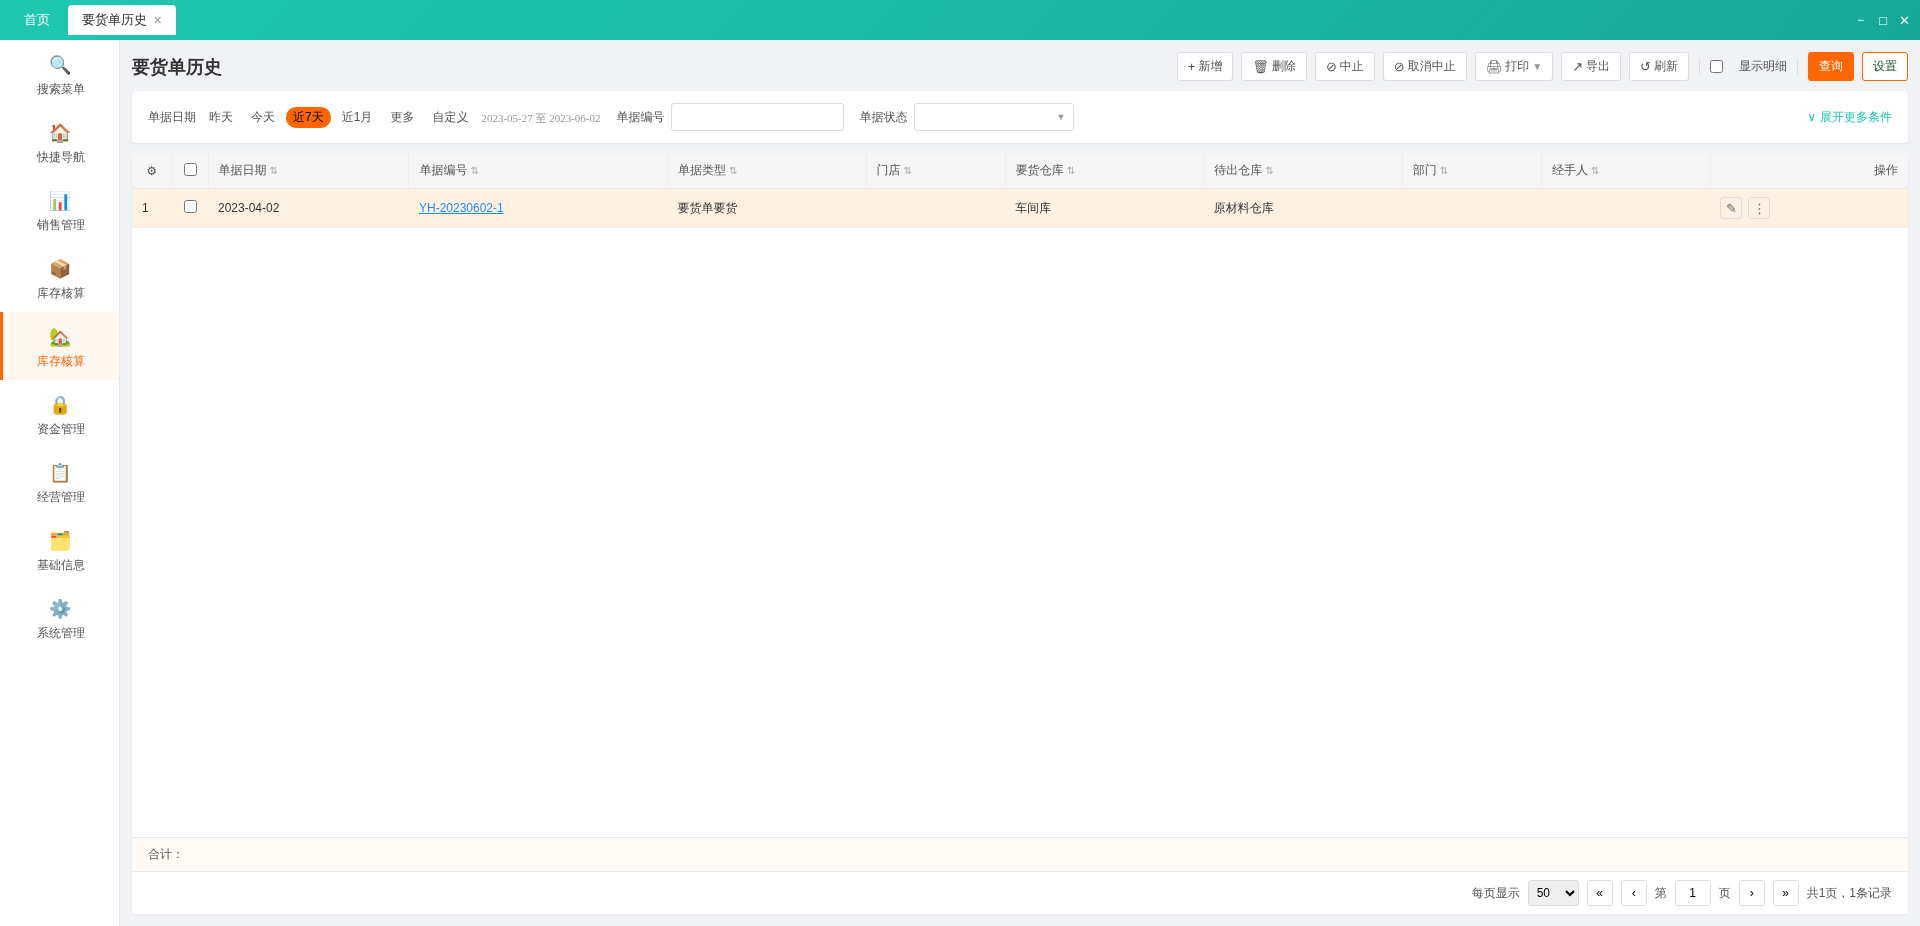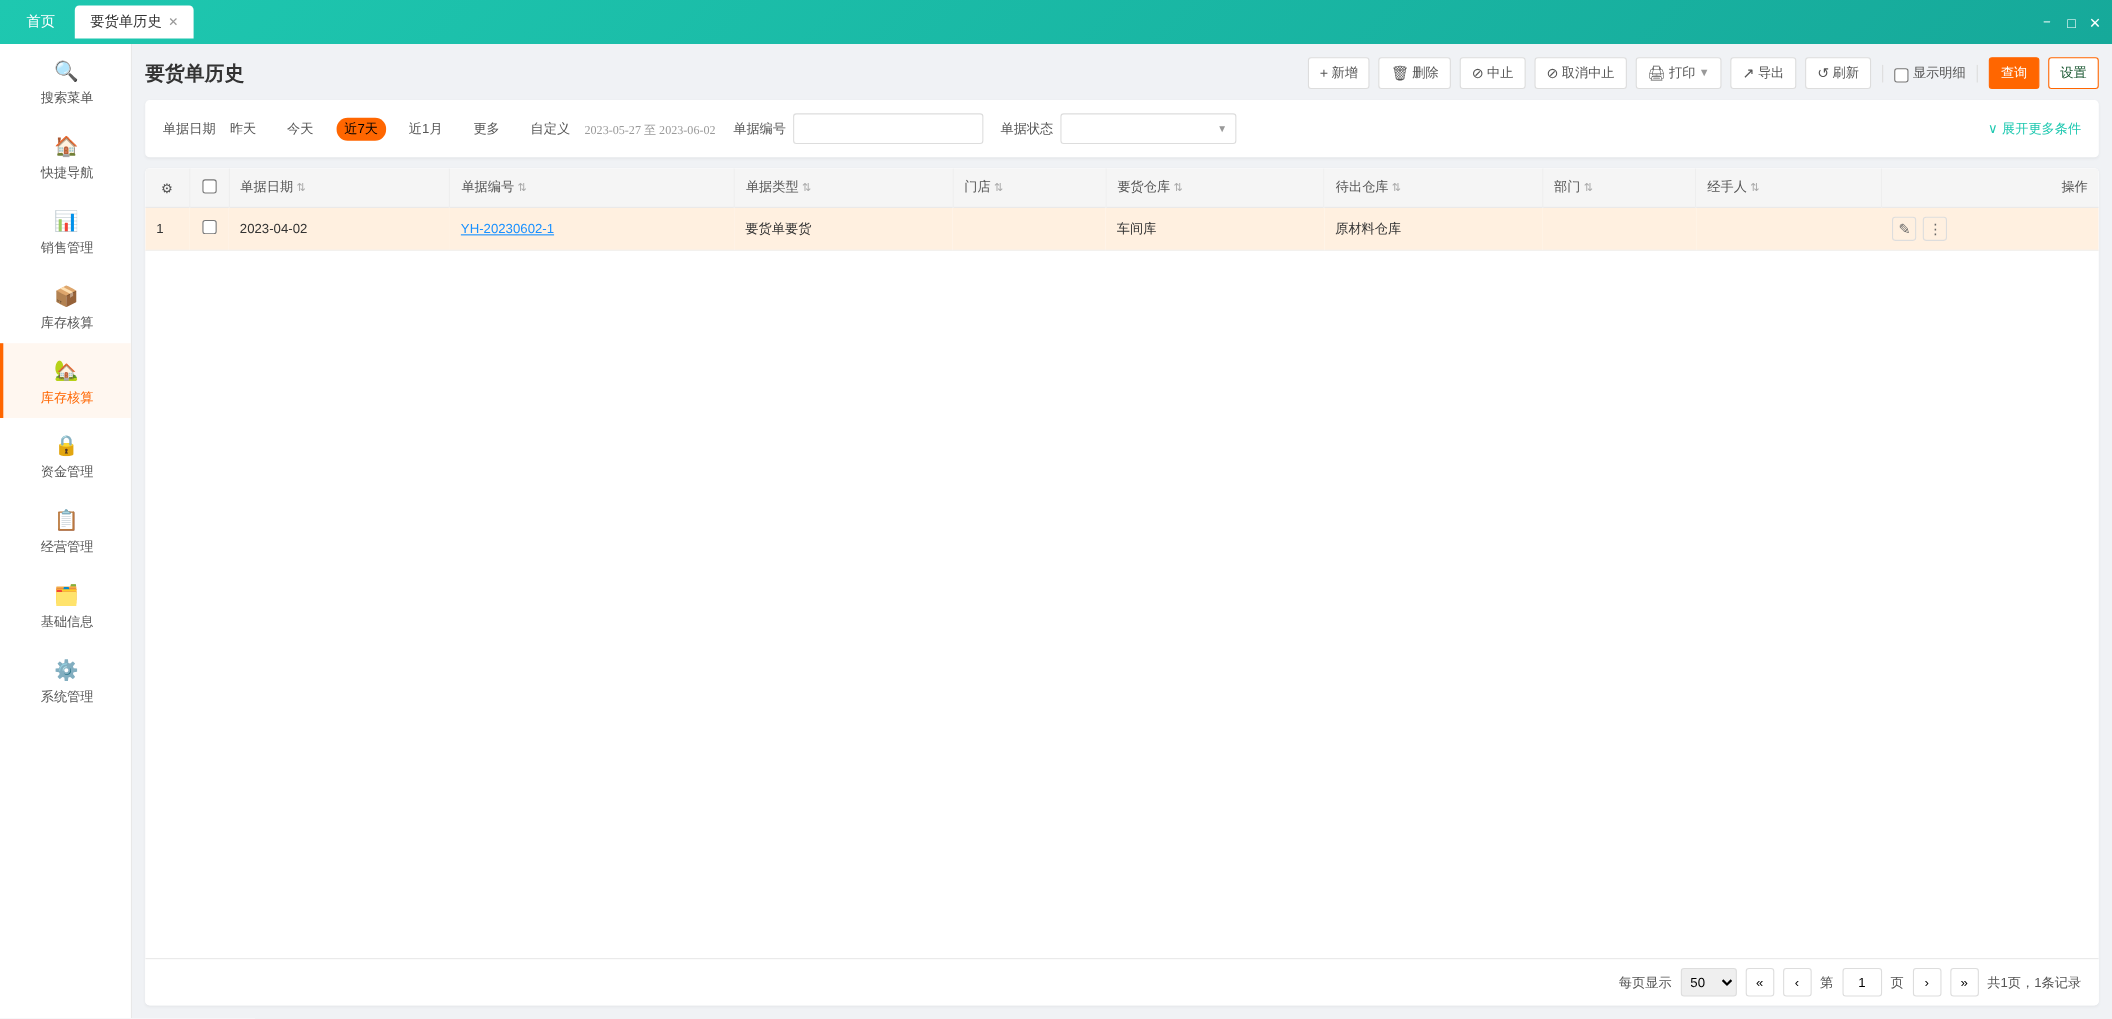--- a/index.html
+++ b/index.html
@@ -132,22 +132,22 @@
     }
     .toolbar-btn.secondary {
       background: #fff;
       color: #14532d;
       border-color: #ff6600;
       text-align: right;
     }
     .toolbar-btn .btn-icon { font-size: 13px; }
     .display-toggle {
       display: flex;
-      align-items: flex-end;
-      gap: 0;
+      align-items: center;
+      gap: 12px;
       font-size: 12px;
       color: #555;
       cursor: pointer;
     }
 
     
     .filter-bar {
       background: #fff;
       border-radius: 4px;
       padding: 12px 16px;
@@ -167,21 +167,21 @@
       gap: 6px;
     }
     .filter-label {
       font-size: 12px;
       color: #555;
       white-space: nowrap;
     }
     .filter-dates {
       display: flex;
       align-items: center;
-      gap: 14px;
+      gap: 4px;
       justify-content: flex-end;
     }
     .date-btn {
       padding: 2px 7px;
       border-radius: 10px;
       font-size: 12px;
       cursor: pointer;
       color: #555;
       border: none;
       background: transparent;
@@ -605,20 +605,23 @@
         <div class="action-icons">
           <div class="action-icon" title="编辑">✎</div>
           <div class="action-icon" title="更多">⋮</div>
         </div>
       </td>
     </tr>
             </tbody>
         </table>
       </div>
 
+      <div class="summary-row">
+        <span>合计：</span>
+      </div>
 
       <div class="pagination-bar">
         <span>每页显示</span>
         <select>
           <option value="50">50</option>
           <option value="10">10</option>
           <option value="20">20</option>
           <option value="100">100</option>
         </select>
         <button class="page-nav-btn">

